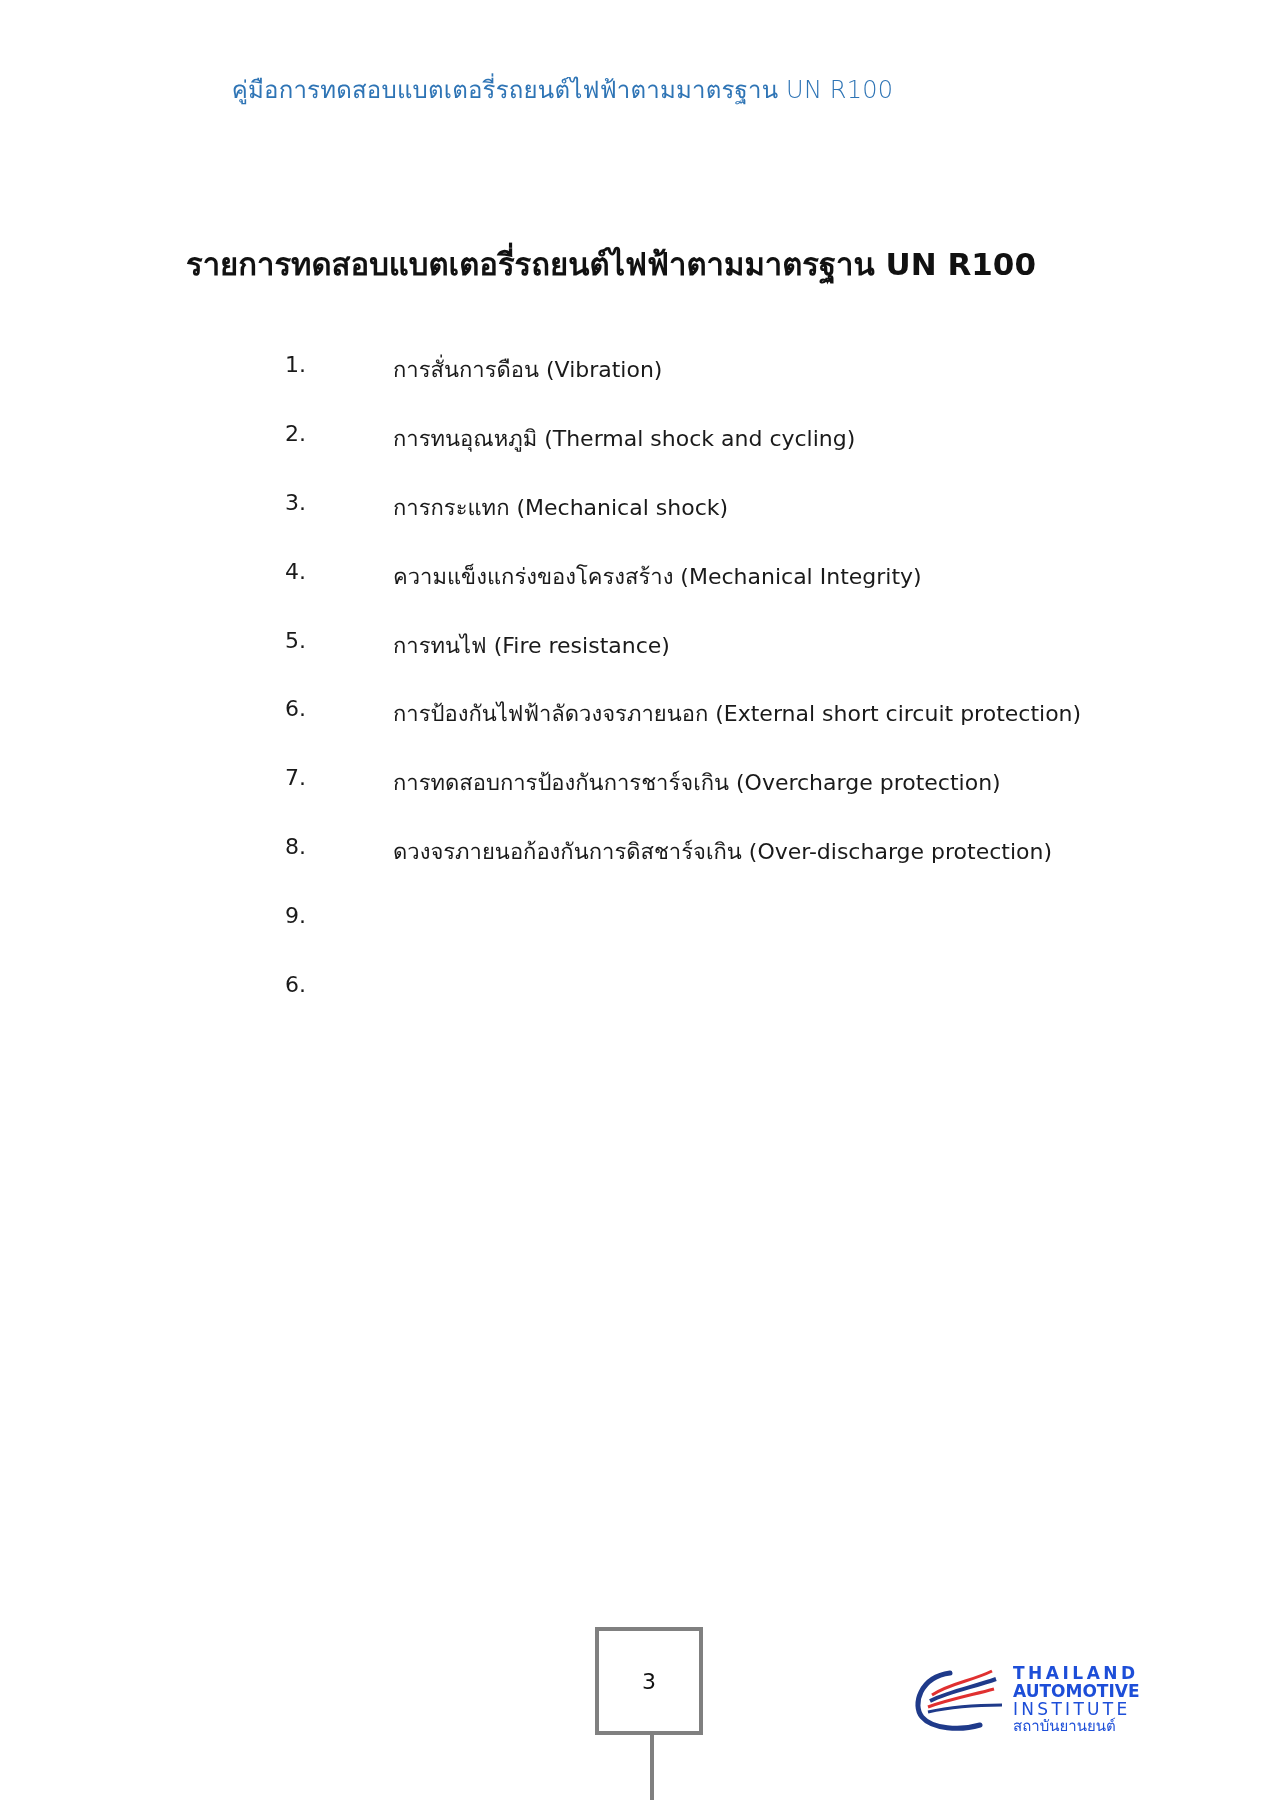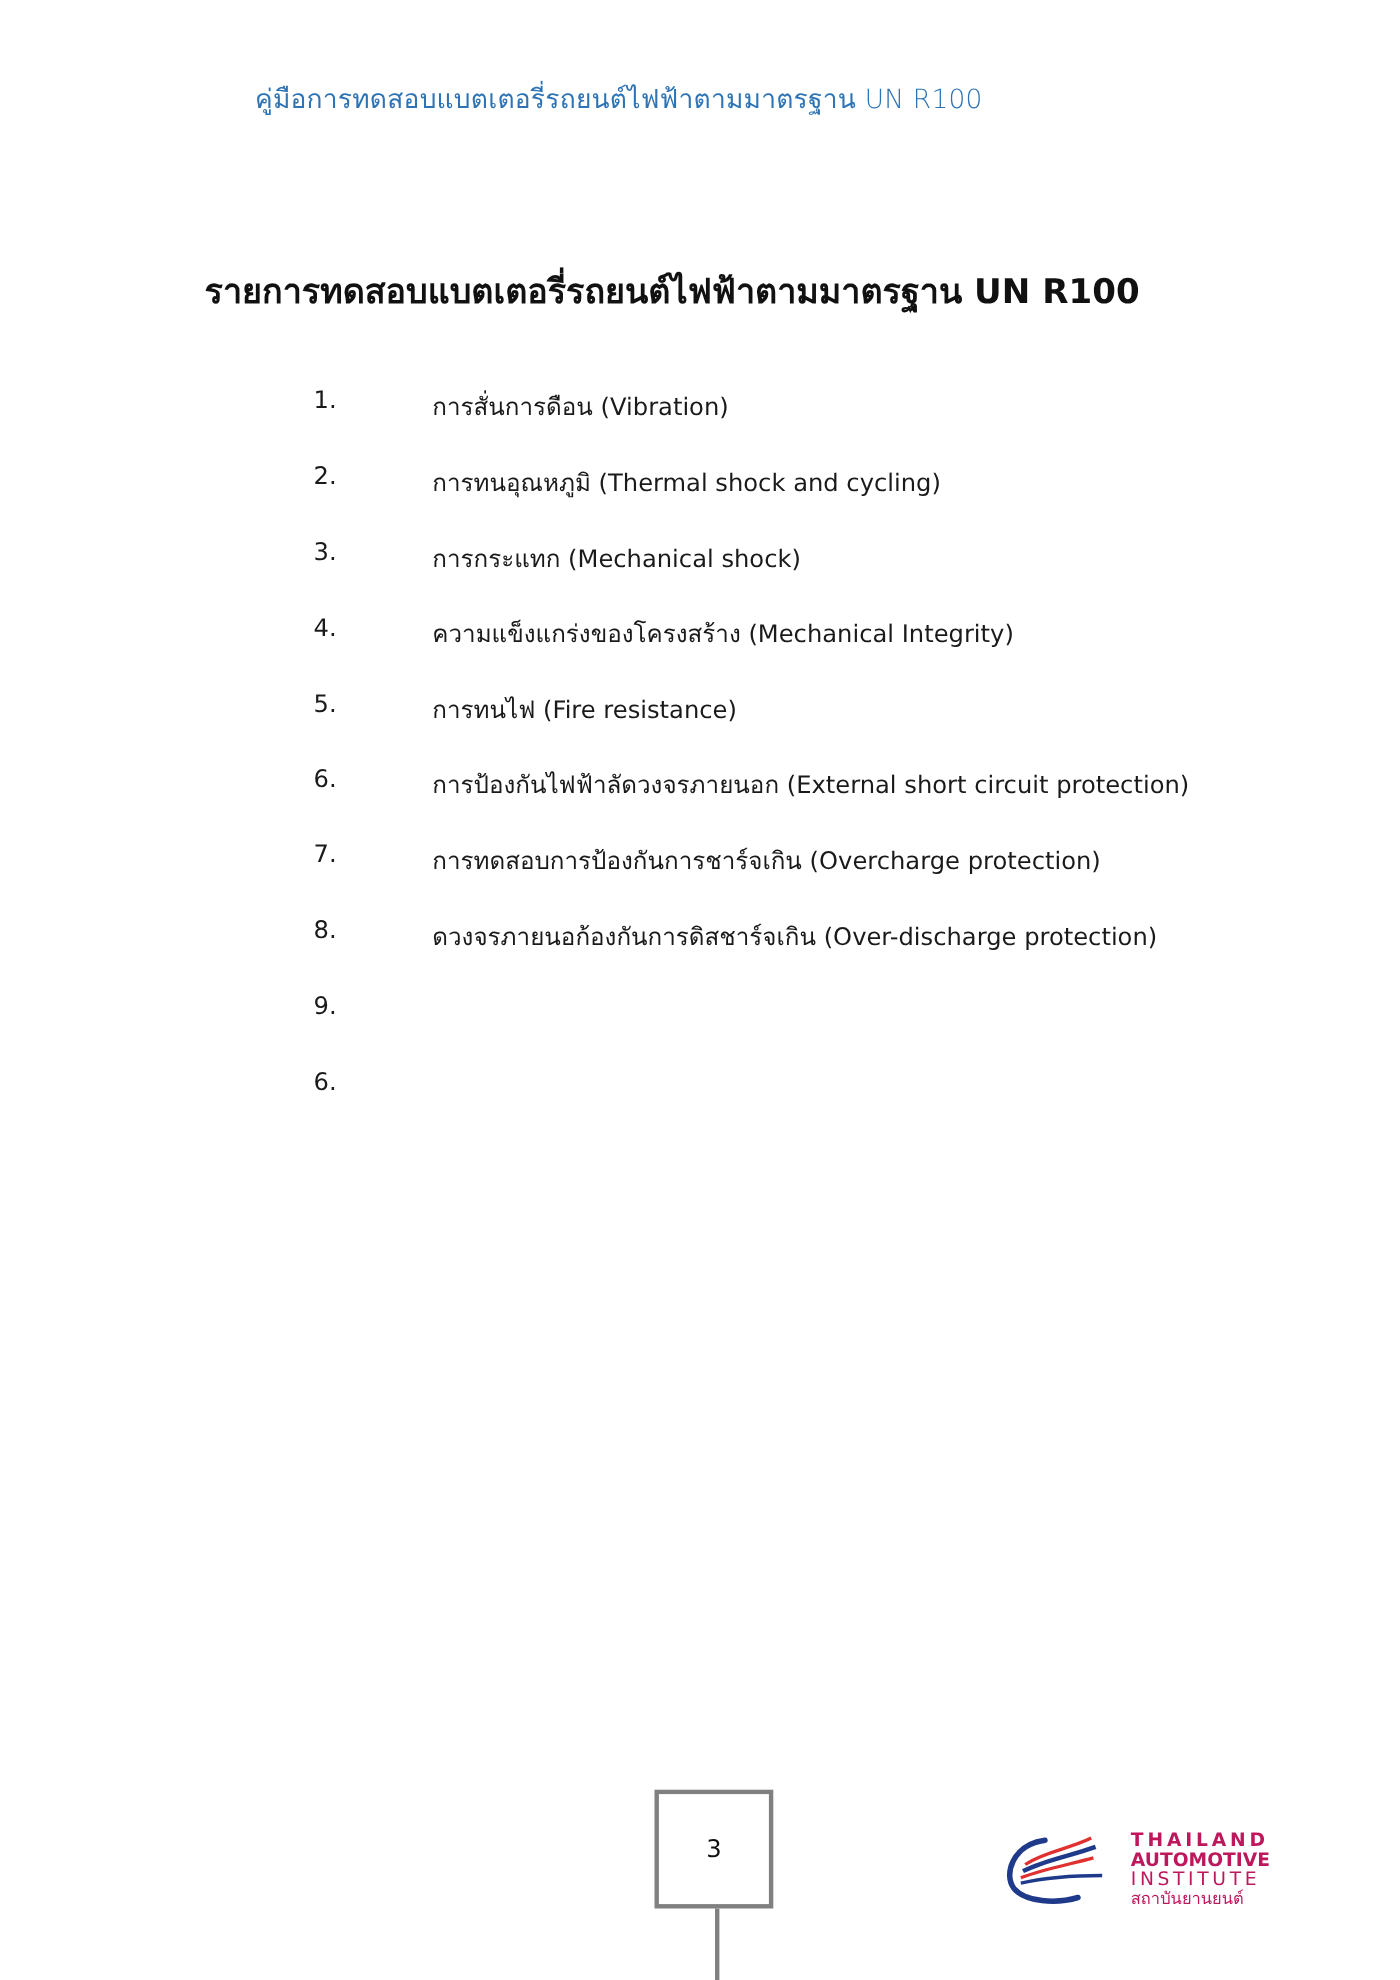--- a/index.html
+++ b/index.html
@@ -11,21 +11,21 @@
   .test-list { position: absolute; top: 352px; left: 285px; margin: 0; padding: 0; list-style: none; }
   .test-item { height: 68.9px; display: flex; align-items: flex-start; font-size: 22px; color: #1a1a1a; }
   .test-num { width: 108px; display: inline-block; }
   .test-text { display: inline-block; white-space: nowrap; }
   .page-box { position: absolute; left: 595px; top: 1627px; width: 100px; height: 100px;
          border: 4px solid #808080; display: flex; align-items: center; justify-content: center;
          font-size: 22px; color: #111; }
   .page-line { position: absolute; left: 650px; top: 1735px; width: 4px; height: 65px; background: #808080; }
   .logo { position: absolute; left: 910px; top: 1665px; display: flex; align-items: center; }
   .logo-mark { width: 95px; height: 70px; }
-  .logo-text { margin-left: 23px; color: #be185d; line-height: 1.05; }
+  .logo-text { margin-left: 8px; color: #1d4ed8; line-height: 1.05; }
   .logo-text .l1 { font-size: 17px; font-weight: bold; letter-spacing: 3.5px; }
   .logo-text .l2 { font-size: 17px; font-weight: bold; letter-spacing: 0px; }
   .logo-text .l3 { font-size: 17px; letter-spacing: 3.3px; }
   .logo-text .l4 { font-size: 15px; }
 </style>
 </head>
 <body>
 
 <div class="running-header">คู่มือการทดสอบแบตเตอรี่รถยนต์ไฟฟ้าตามมาตรฐาน UN R100</div>
 

